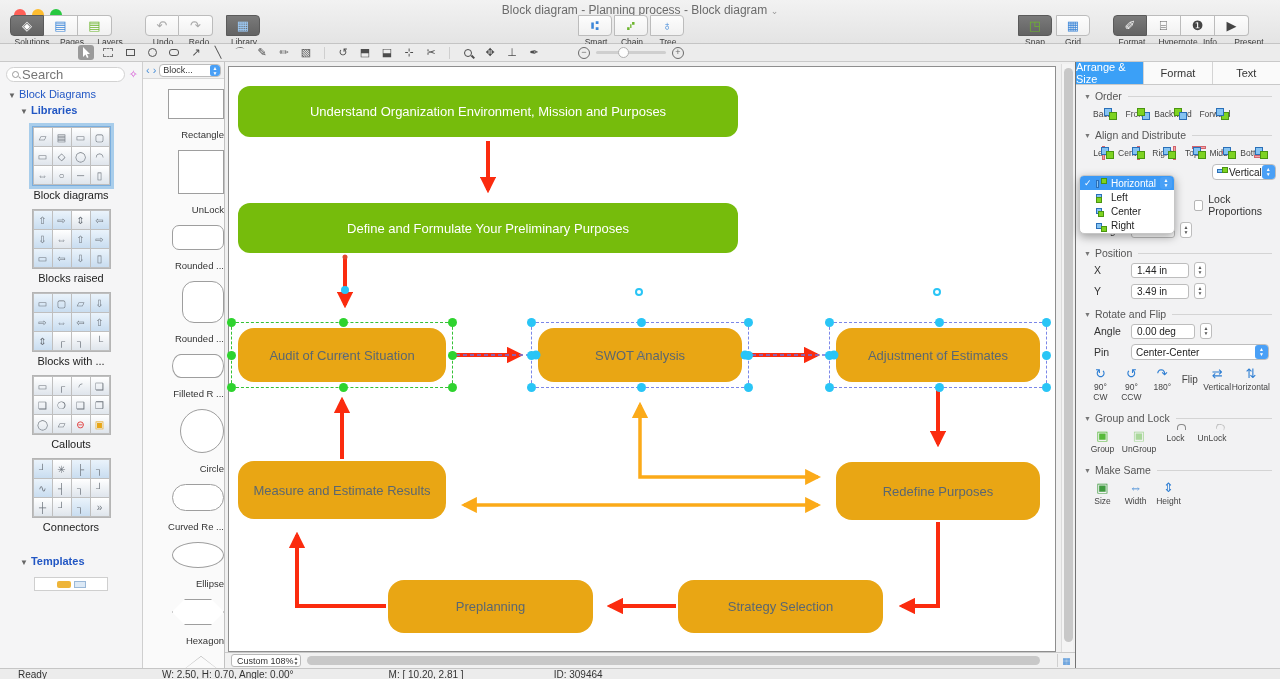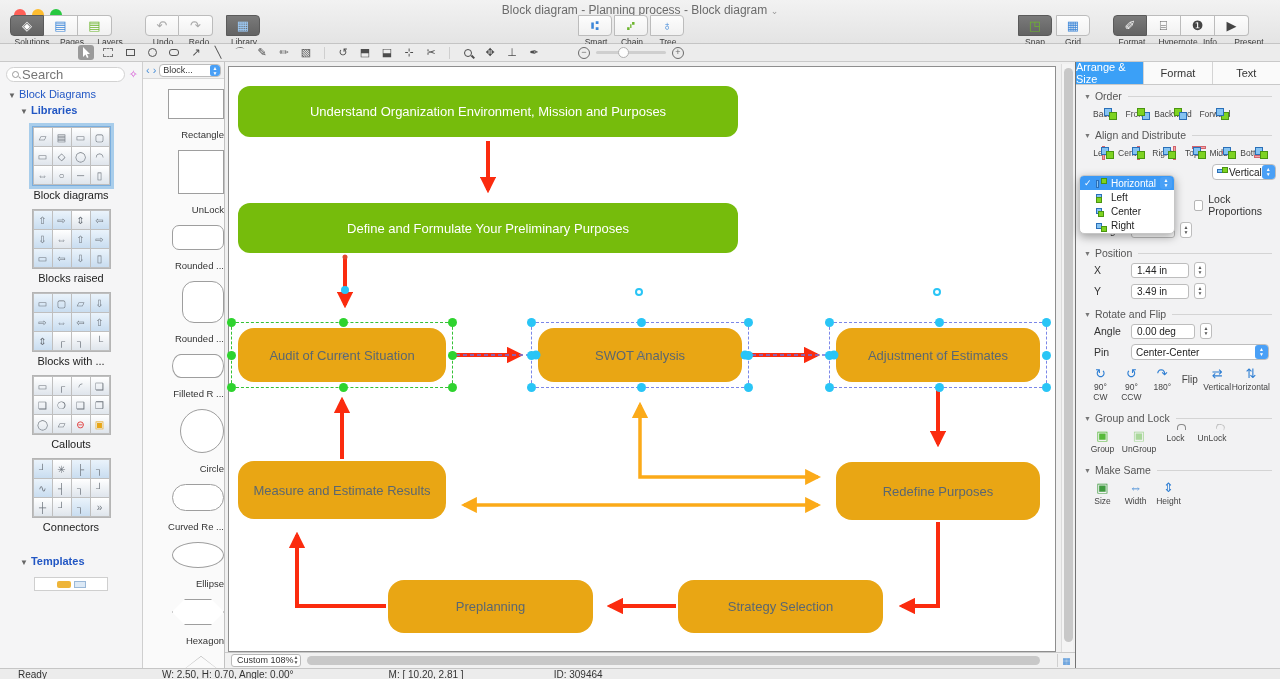--- a/index.html
+++ b/index.html
@@ -73,21 +73,21 @@
   .arrows { position:absolute; left:0; top:0; width:850px; height:606px; pointer-events:none; }
   .selbox { position:absolute; border:1px dashed #35c135; }
   .selbox.blue { border-color:#7b87e8; }
   .h { position:absolute; width:9px; height:9px; border-radius:50%; background:#2ed32e; }
   .h.c { background:#29c5f6; }
   .rot { position:absolute; width:8px; height:8px; border:2px solid #29c5f6; border-radius:50%; background:transparent; }
   .pin-mark { position:absolute; width:7px; height:7px; border:1px solid #8a8a8a; border-radius:50%; opacity:.7; }
   .vscroll { position:absolute; right:2px; top:2px; width:12px; height:588px; background:#f4f4f4; border-left:1px solid #dcdcdc; }
   .vthumb { position:absolute; left:1.5px; top:4px; width:9px; height:574px; background:#c8c8c8; border-radius:5px; }
   .canvas-bottom { position:absolute; left:0; bottom:0; width:850px; height:16px; background:#f1f1f1; border-top:1px solid #c9c9c9; display:flex; align-items:center; }
-  .zoomsel { margin-left:6px; height:13px; background:#fff; border:1px solid #b9b9b9; border-radius:3px; display:flex; align-items:flex-start; font-size:9px; color:#333; padding:0 2px 0 5px; }
+  .zoomsel { margin-left:6px; height:13px; background:#fff; border:1px solid #b9b9b9; border-radius:3px; display:flex; align-items:center; font-size:9px; color:#333; padding:0 2px 0 5px; }
   .hstrack { flex:1; height:11px; margin:0 4px; background:#f1f1f1; position:relative; }
   .hthumb { position:absolute; left:2px; top:1px; width:98%; height:9px; background:#c8c8c8; border-radius:5px; }
   .corner { width:18px; height:13px; display:flex; align-items:center; justify-content:center; font-size:9px; color:#4a90d9; border-left:1px solid #d0d0d0; }
 
   
   .rpanel { position:absolute; left:1075px; top:62px; width:205px; height:606px; background:#f2f2f3; border-left:1px solid #737373; font-size:10.5px; color:#333; }
   .rtabs { display:flex; height:23px; border-bottom:1px solid #c9c9c9; background:#fafafa; }
   .rtab { flex:1; display:flex; align-items:center; justify-content:center; font-size:11px; color:#333; border-right:1px solid #d4d4d4; }
   .rtab.active { background:#3ba0f7; color:#fff; }
   .sec { padding:5px 8px 2px 8px; }

